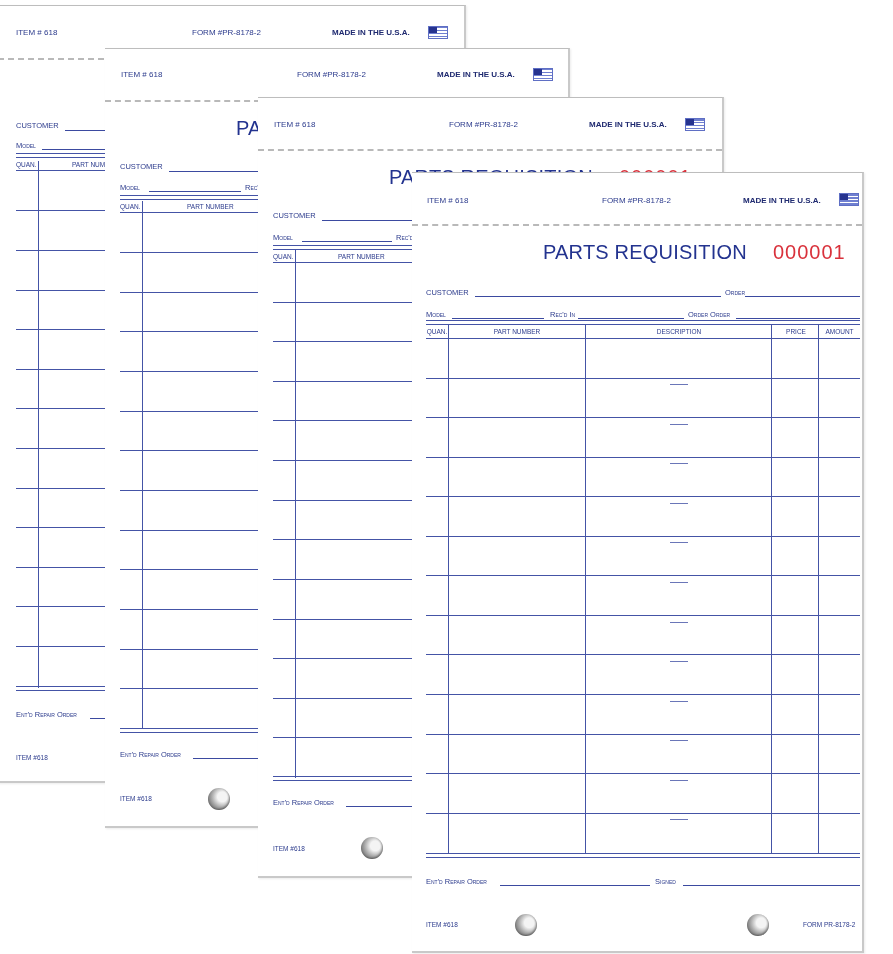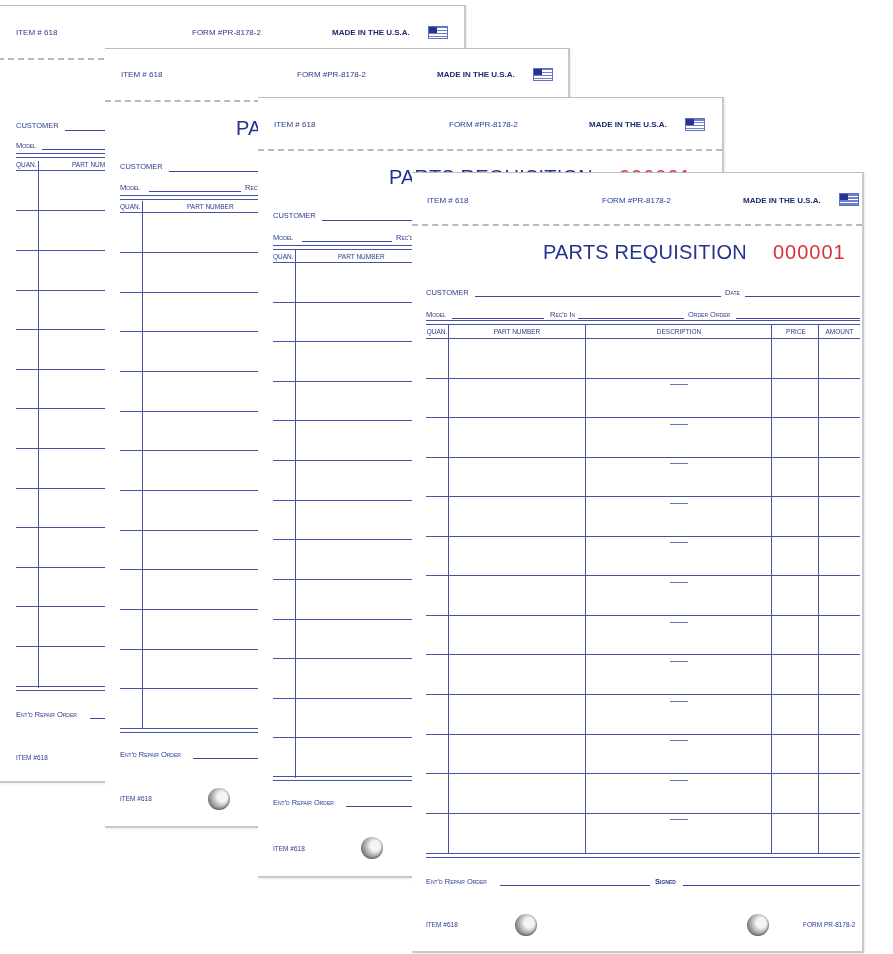--- a/index.html
+++ b/index.html
@@ -165,21 +165,21 @@
   <span class="hdr" style="left:15px; top:23px;">ITEM # 618</span>
   <span class="hdr" style="left:190px; top:23px;">FORM #PR-8178-2</span>
   <span class="hdr bold" style="left:331px; top:23px;">MADE IN THE U.S.A.</span>
   <span class="flag" style="left:427px; top:20px;"></span>
   <div class="dash" style="left:0; top:51px; width:450px;"></div>
   <span class="title" style="left:131px; top:68px;">PARTS REQUISITION</span>
   <span class="serial" style="left:361px; top:68px;">000001</span>
 
   <span class="lbl" style="left:14px; top:115px;">CUSTOMER</span>
   <div class="uline" style="left:63px; top:123px; width:246px;"></div>
-  <span class="lbl sc" style="left:313px; top:115px;">Date</span>
+  <span class="lbl sc" style="left:313px; top:115px;">Order</span>
   <div class="uline" style="left:333px; top:123px; width:115px;"></div>
 
   <span class="lbl sc" style="left:14px; top:137px;">Model</span>
   <div class="uline" style="left:40px; top:145px; width:92px;"></div>
   <span class="lbl sc" style="left:138px; top:137px;">Rec'd In</span>
   <div class="uline" style="left:166px; top:145px; width:106px;"></div>
   <span class="lbl sc" style="left:276px; top:137px;">Order Order</span>
   <div class="uline" style="left:324px; top:145px; width:124px;"></div>
 
   <div class="dline" style="left:14px; top:147px; width:434px;"></div>
@@ -222,20 +222,20 @@
     <div class="tick" style="left:258px; top:528px;"></div>
     <div class="tick" style="left:258px; top:567px;"></div>
     <div class="tick" style="left:258px; top:607px;"></div>
     <div class="tick" style="left:258px; top:646px;"></div>
   </div>
 
   <div class="dline" style="left:14px; top:680px; width:434px;"></div>
 
   <span class="lbl sc" style="left:14px; top:704px;">Ent'd Repair Order</span>
   <div class="uline" style="left:88px; top:712px; width:150px;"></div>
-  <span class="lbl sc" style="left:243px; top:704px;font-weight:bold;">Signed</span>
+  <span class="lbl sc" style="left:243px; top:704px;">Signed</span>
   <div class="uline" style="left:271px; top:712px; width:177px;"></div>
 
   <span class="foot" style="left:14px; top:748px;">ITEM #618</span>
   <span class="hole" style="left:103px; top:741px;"></span>
   <span class="hole" style="left:335px; top:741px;"></span>
   <span class="foot" style="left:391px; top:748px;">FORM PR-8178-2</span>
 </div>
 
 </body></html>

